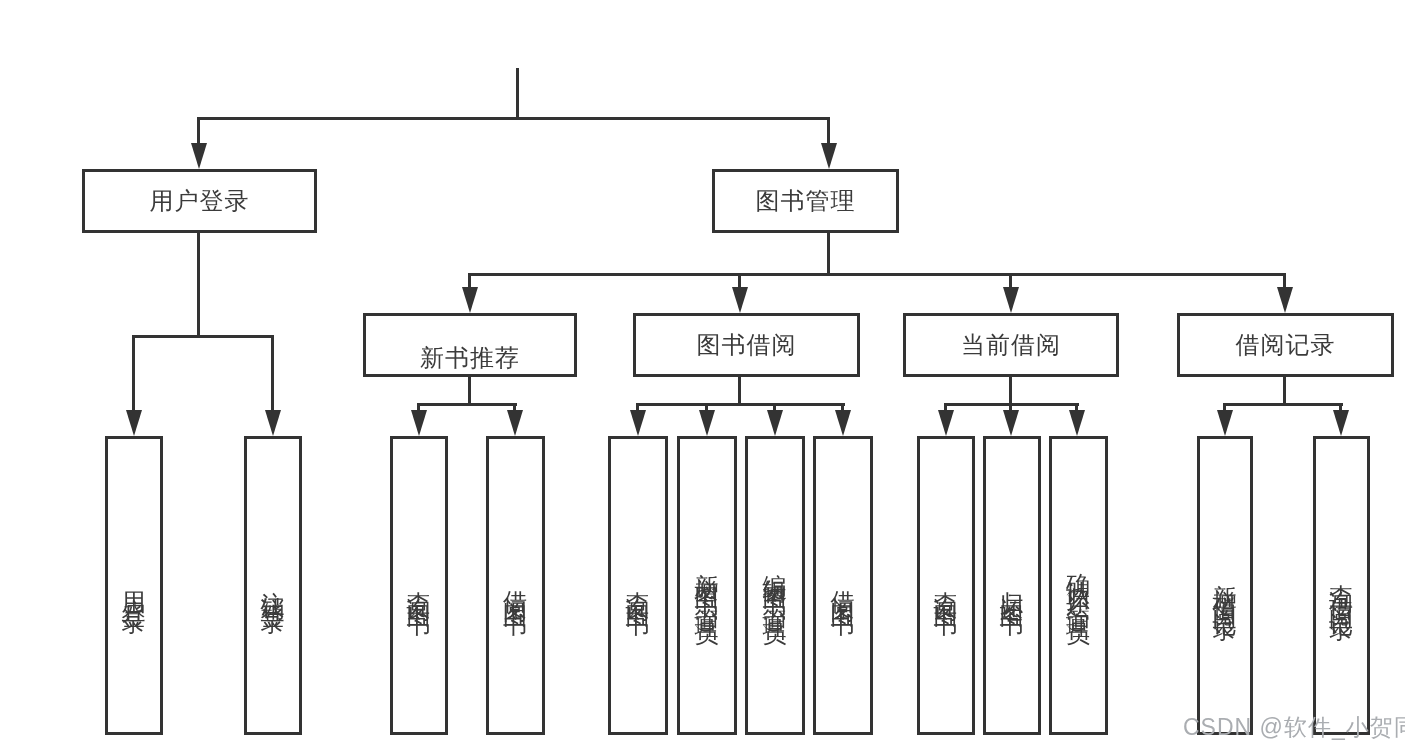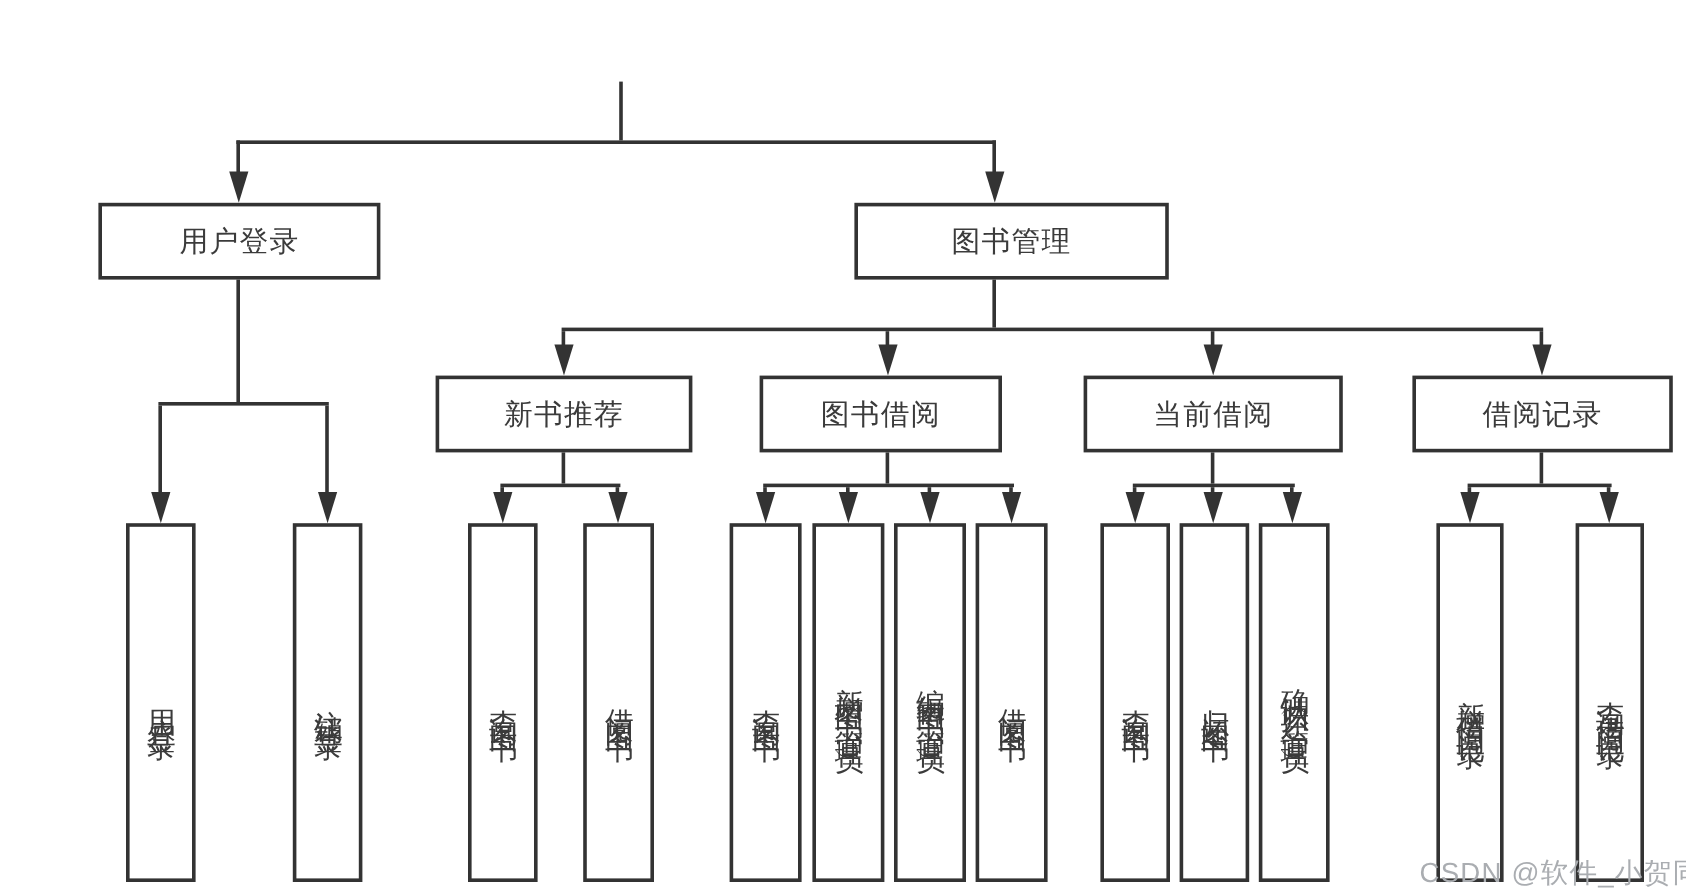--- a/index.html
+++ b/index.html
@@ -38,21 +38,21 @@
   <div class="vl" style="left:516px;top:68px;height:49px;"></div>
   <div class="hl" style="left:197px;top:117px;width:633px;"></div>
   <div class="vl" style="left:197px;top:117px;height:42px;"></div>
   <div class="tri" style="left:191px;top:143px;"></div>
   <div class="vl" style="left:827px;top:117px;height:42px;"></div>
   <div class="tri" style="left:821px;top:143px;"></div>
 
   <div class="box" style="left:82px;top:169px;width:235px;height:64px;">
     <span class="hlabel">用户登录</span>
   </div>
-  <div class="box" style="left:712px;top:169px;width:262px;height:64px;">
+  <div class="box" style="left:712px;top:169px;width:187px;height:64px;">
     <span class="hlabel">图书管理</span>
   </div>
 
   <div class="vl" style="left:197px;top:233px;height:102px;"></div>
   <div class="hl" style="left:132px;top:335px;width:142px;"></div>
   <div class="vl" style="left:132px;top:338px;height:88px;"></div>
   <div class="tri" style="left:126px;top:410px;"></div>
   <div class="vl" style="left:271px;top:338px;height:88px;"></div>
   <div class="tri" style="left:265px;top:410px;"></div>
 
@@ -60,24 +60,24 @@
   <div class="hl" style="left:468px;top:273px;width:818px;"></div>
   <div class="vl" style="left:468px;top:276px;height:20px;"></div>
   <div class="tri" style="left:462px;top:287px;"></div>
   <div class="vl" style="left:738px;top:276px;height:20px;"></div>
   <div class="tri" style="left:732px;top:287px;"></div>
   <div class="vl" style="left:1009px;top:276px;height:20px;"></div>
   <div class="tri" style="left:1003px;top:287px;"></div>
   <div class="vl" style="left:1283px;top:276px;height:20px;"></div>
   <div class="tri" style="left:1277px;top:287px;"></div>
 
-  <div class="box" style="left:363px;top:313px;width:214px;height:64px;">
+  <div class="box" style="left:363px;top:313px;width:214px;height:64px;align-items:flex-end;">
     <span class="hlabel">新书推荐</span>
   </div>
-  <div class="box" style="left:633px;top:313px;width:202px;height:64px;">
+  <div class="box" style="left:633px;top:313px;width:227px;height:64px;">
     <span class="hlabel">图书借阅</span>
   </div>
   <div class="box" style="left:903px;top:313px;width:216px;height:64px;">
     <span class="hlabel">当前借阅</span>
   </div>
   <div class="box" style="left:1177px;top:313px;width:217px;height:64px;">
     <span class="hlabel">借阅记录</span>
   </div>
 
   <div class="vl" style="left:468px;top:377px;height:26px;"></div>

